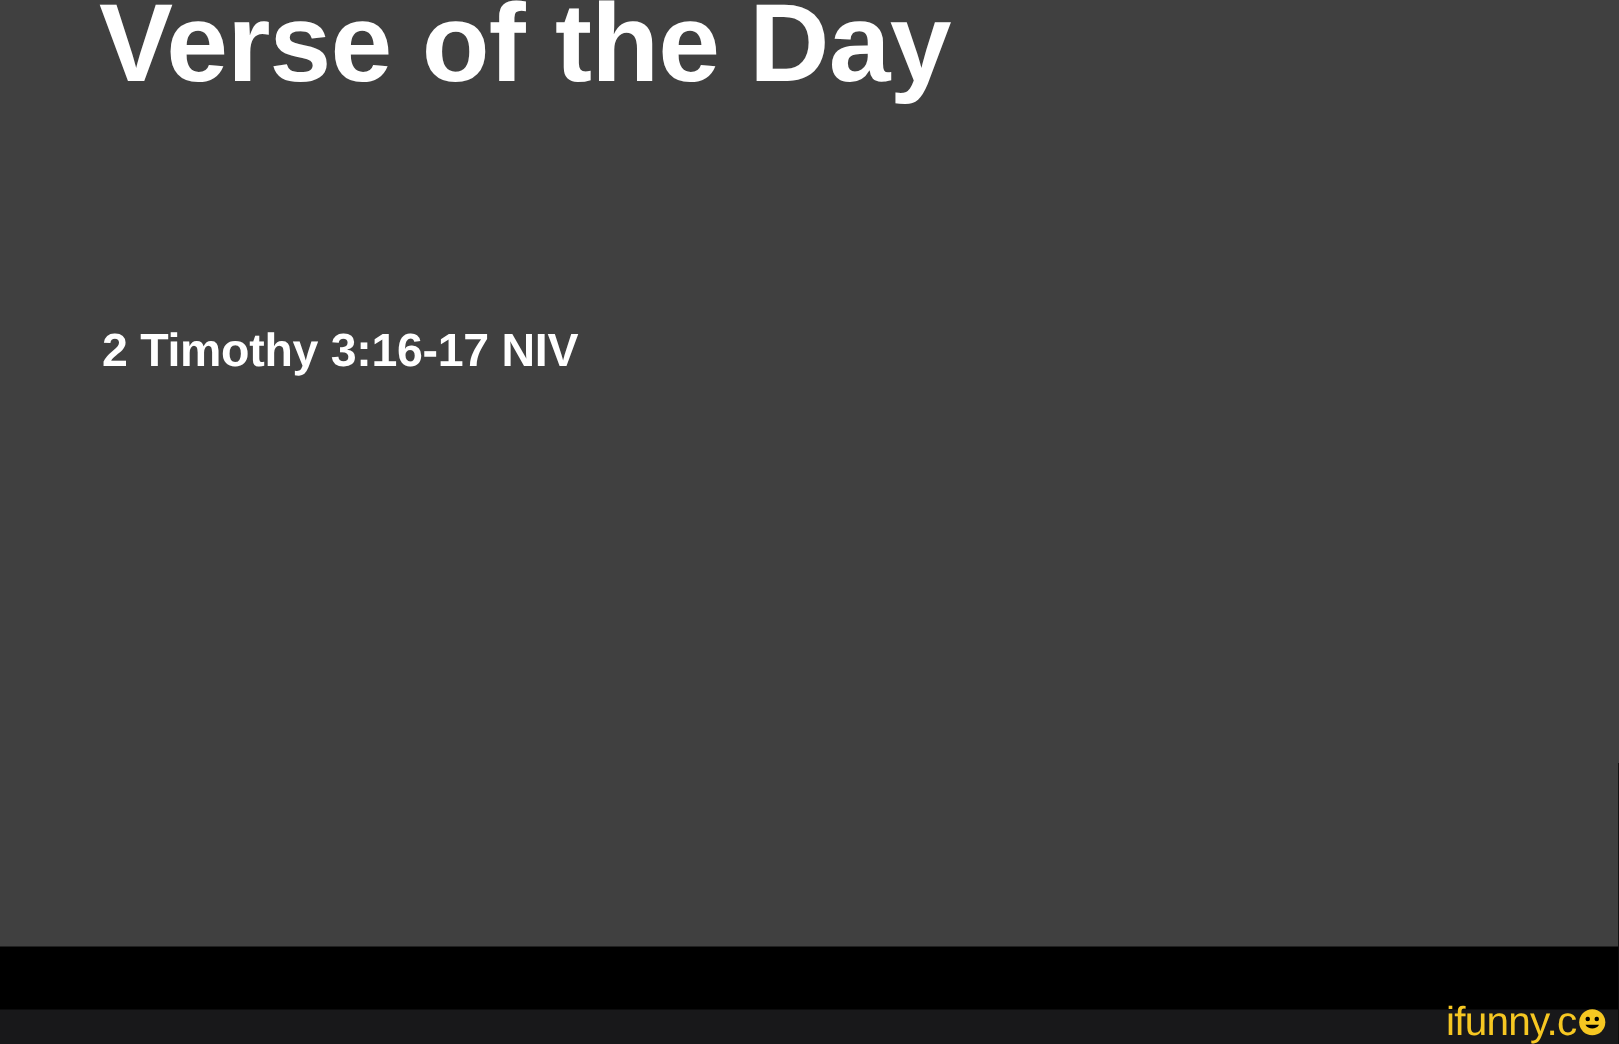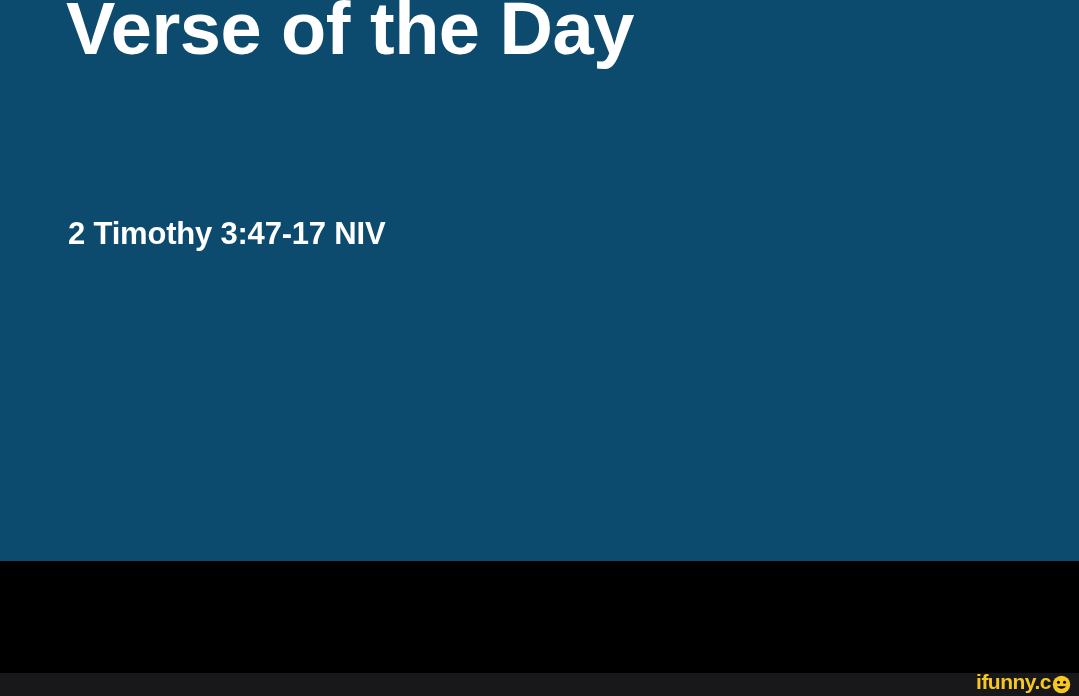--- a/index.html
+++ b/index.html
@@ -20,22 +20,22 @@
     background: #000000;
     overflow: hidden;
   }
 
   
   .content {
     position: absolute;
     left: 0;
     top: 0;
     width: 1079px;
-    height: 561px;
-    background: #0c4a6e;
+    height: 631px;
+    background: #404040;
     overflow: hidden;
   }
 
   
   .title-clip {
     position: absolute;
     left: 66px;
     top: 0;
     width: 990px;
     height: 104px;
@@ -100,23 +100,23 @@
     height: 23px;
     background: #18181a;
   }
 
   
   .watermark {
     position: absolute;
     right: 8px;
     top: 670px;
     display: flex;
-    align-items: flex-end;
-    font-size: 21px;
-    font-weight: 700;
+    align-items: flex-start;
+    font-size: 27px;
+    font-weight: 400;
     color: #f6c722;
     letter-spacing: -0.5px;
     line-height: 23px;
   }
   .watermark .wm-text {
     display: inline-block;
   }
   .watermark .smiley {
     display: inline-block;
     width: 19px;
@@ -130,21 +130,21 @@
 <body>
 
 <div class="screen">
 
   <div class="content">
 
     <div class="title-clip">
       <h1 class="title">Verse of the Day</h1>
     </div>
 
-    <div class="reference">2 Timothy 3:47-17 NIV</div>
+    <div class="reference">2 Timothy 3:16-17 NIV</div>
 
 
   </div>
 
   <div class="bottom-bar"></div>
 
   <div class="watermark">
     <span class="wm-text">ifunny.c</span>
     <span class="smiley">
       <svg viewBox="0 0 24 24" width="19" height="19" aria-hidden="true">

